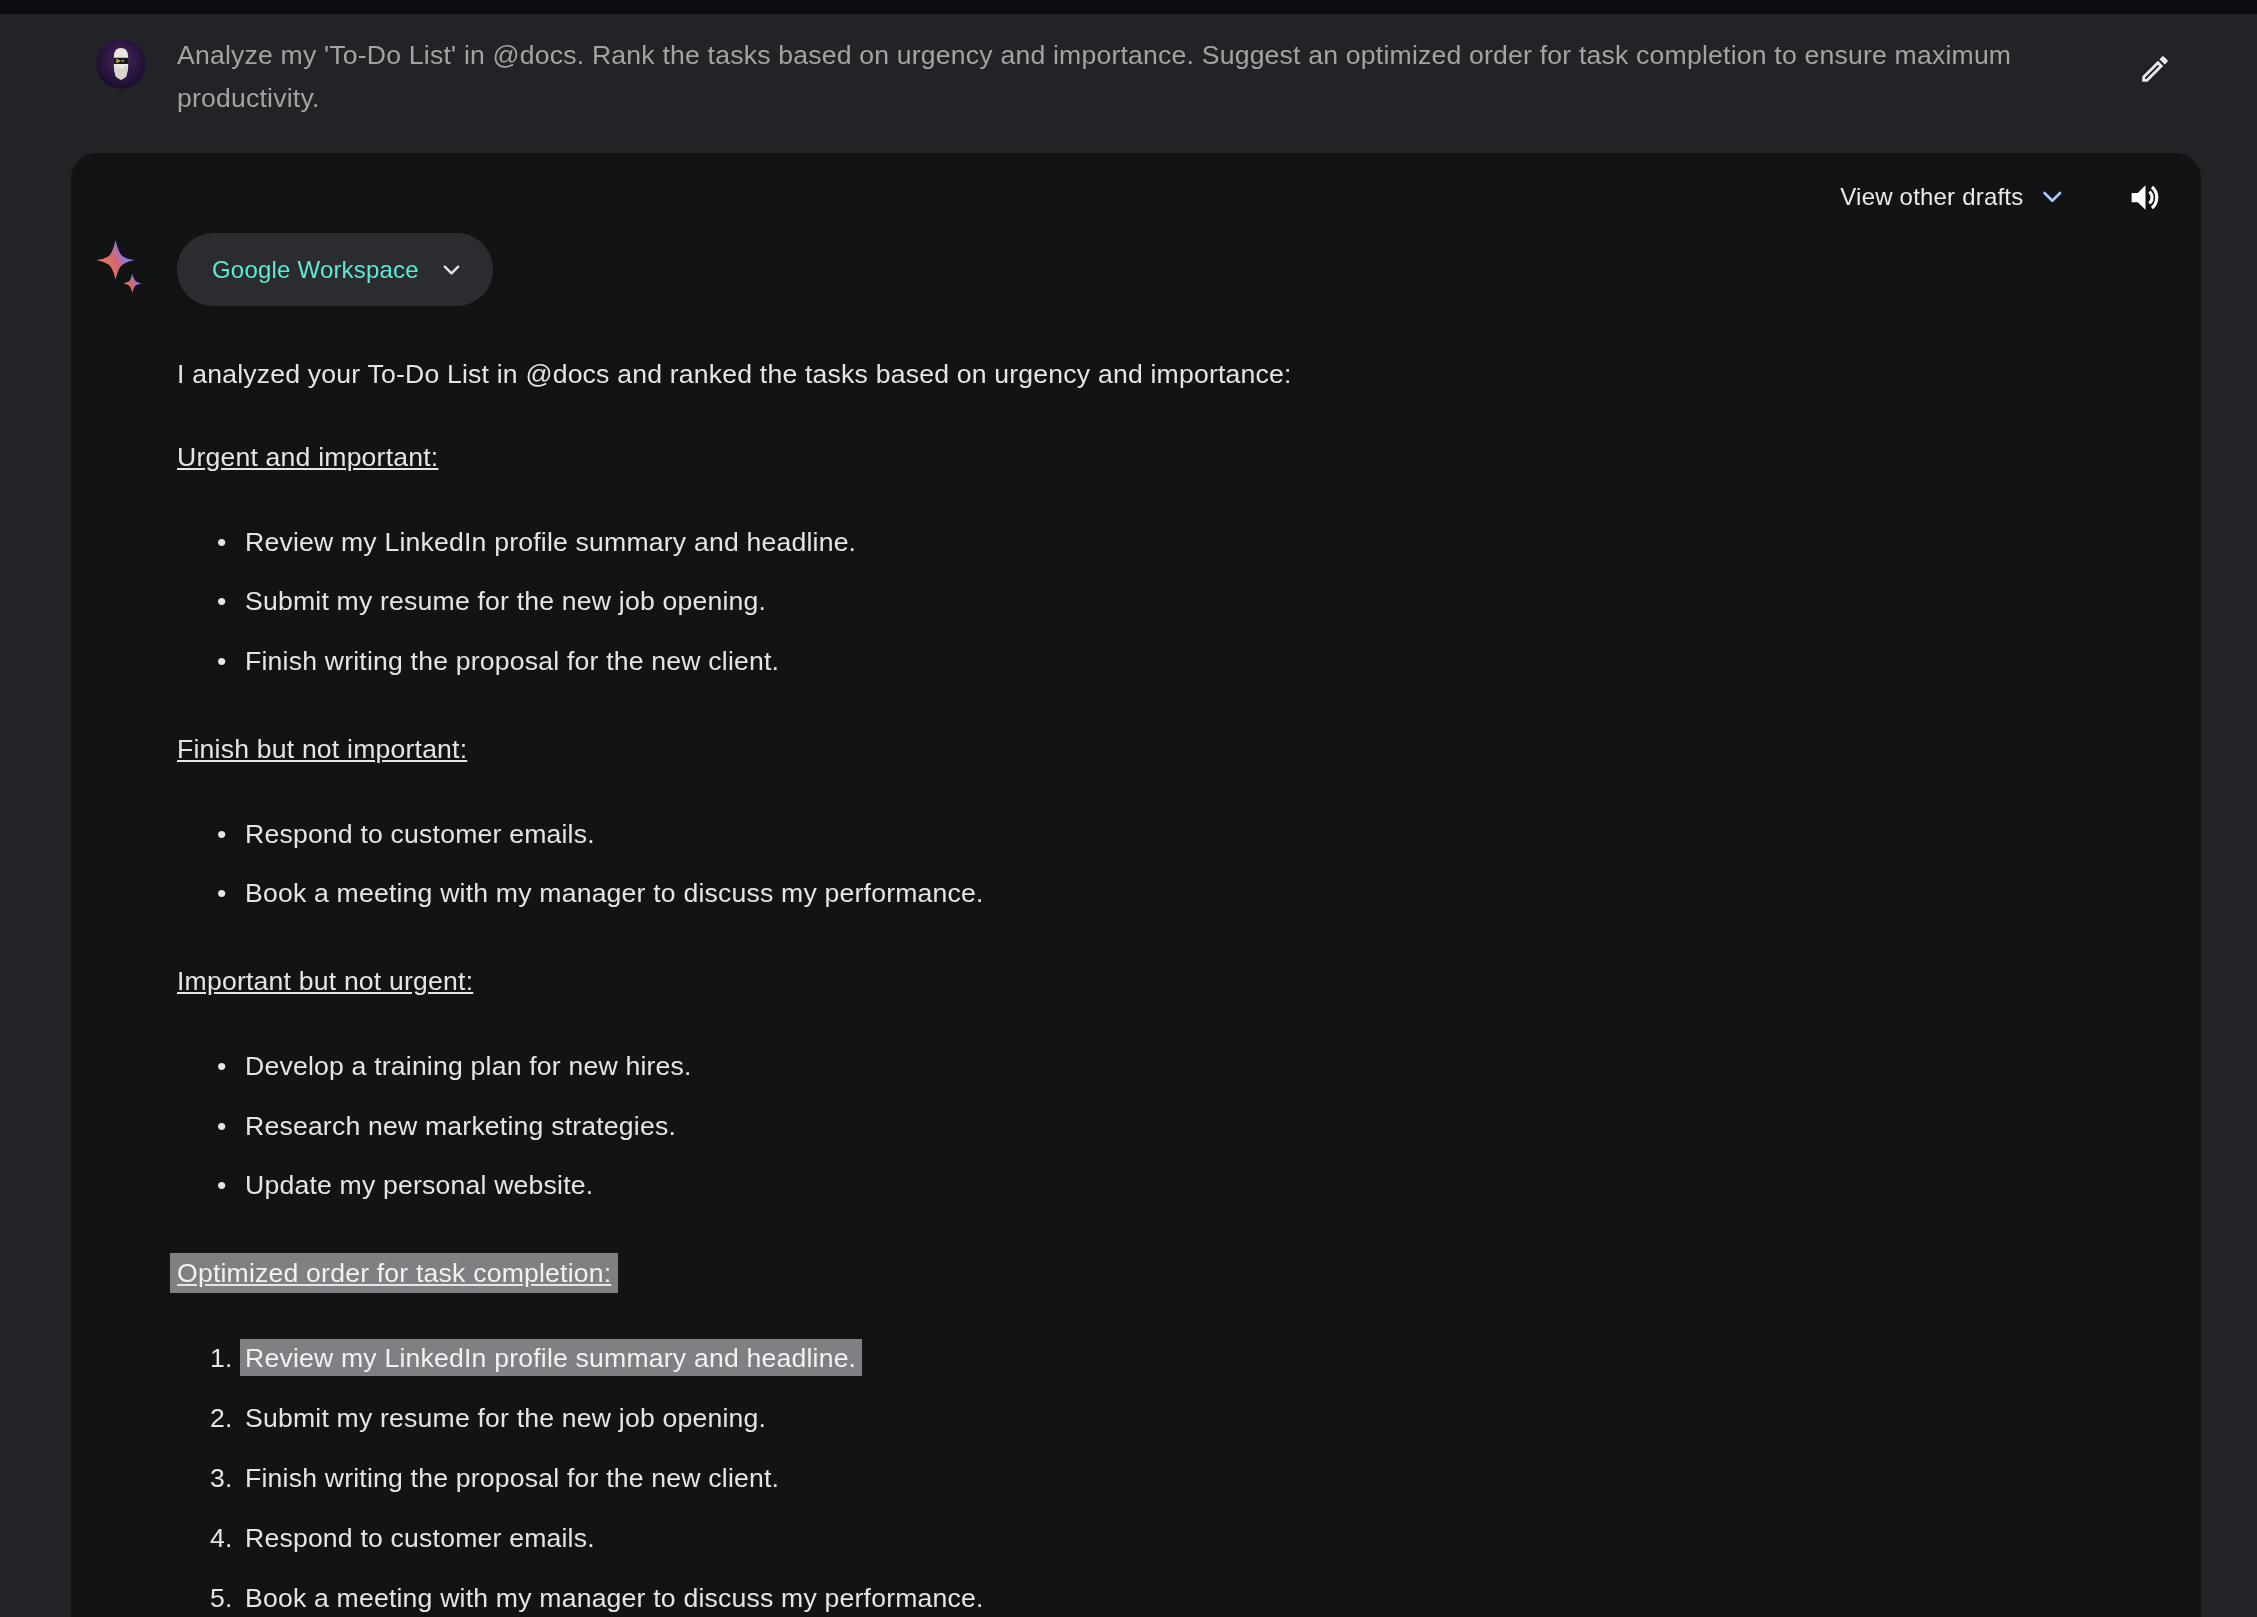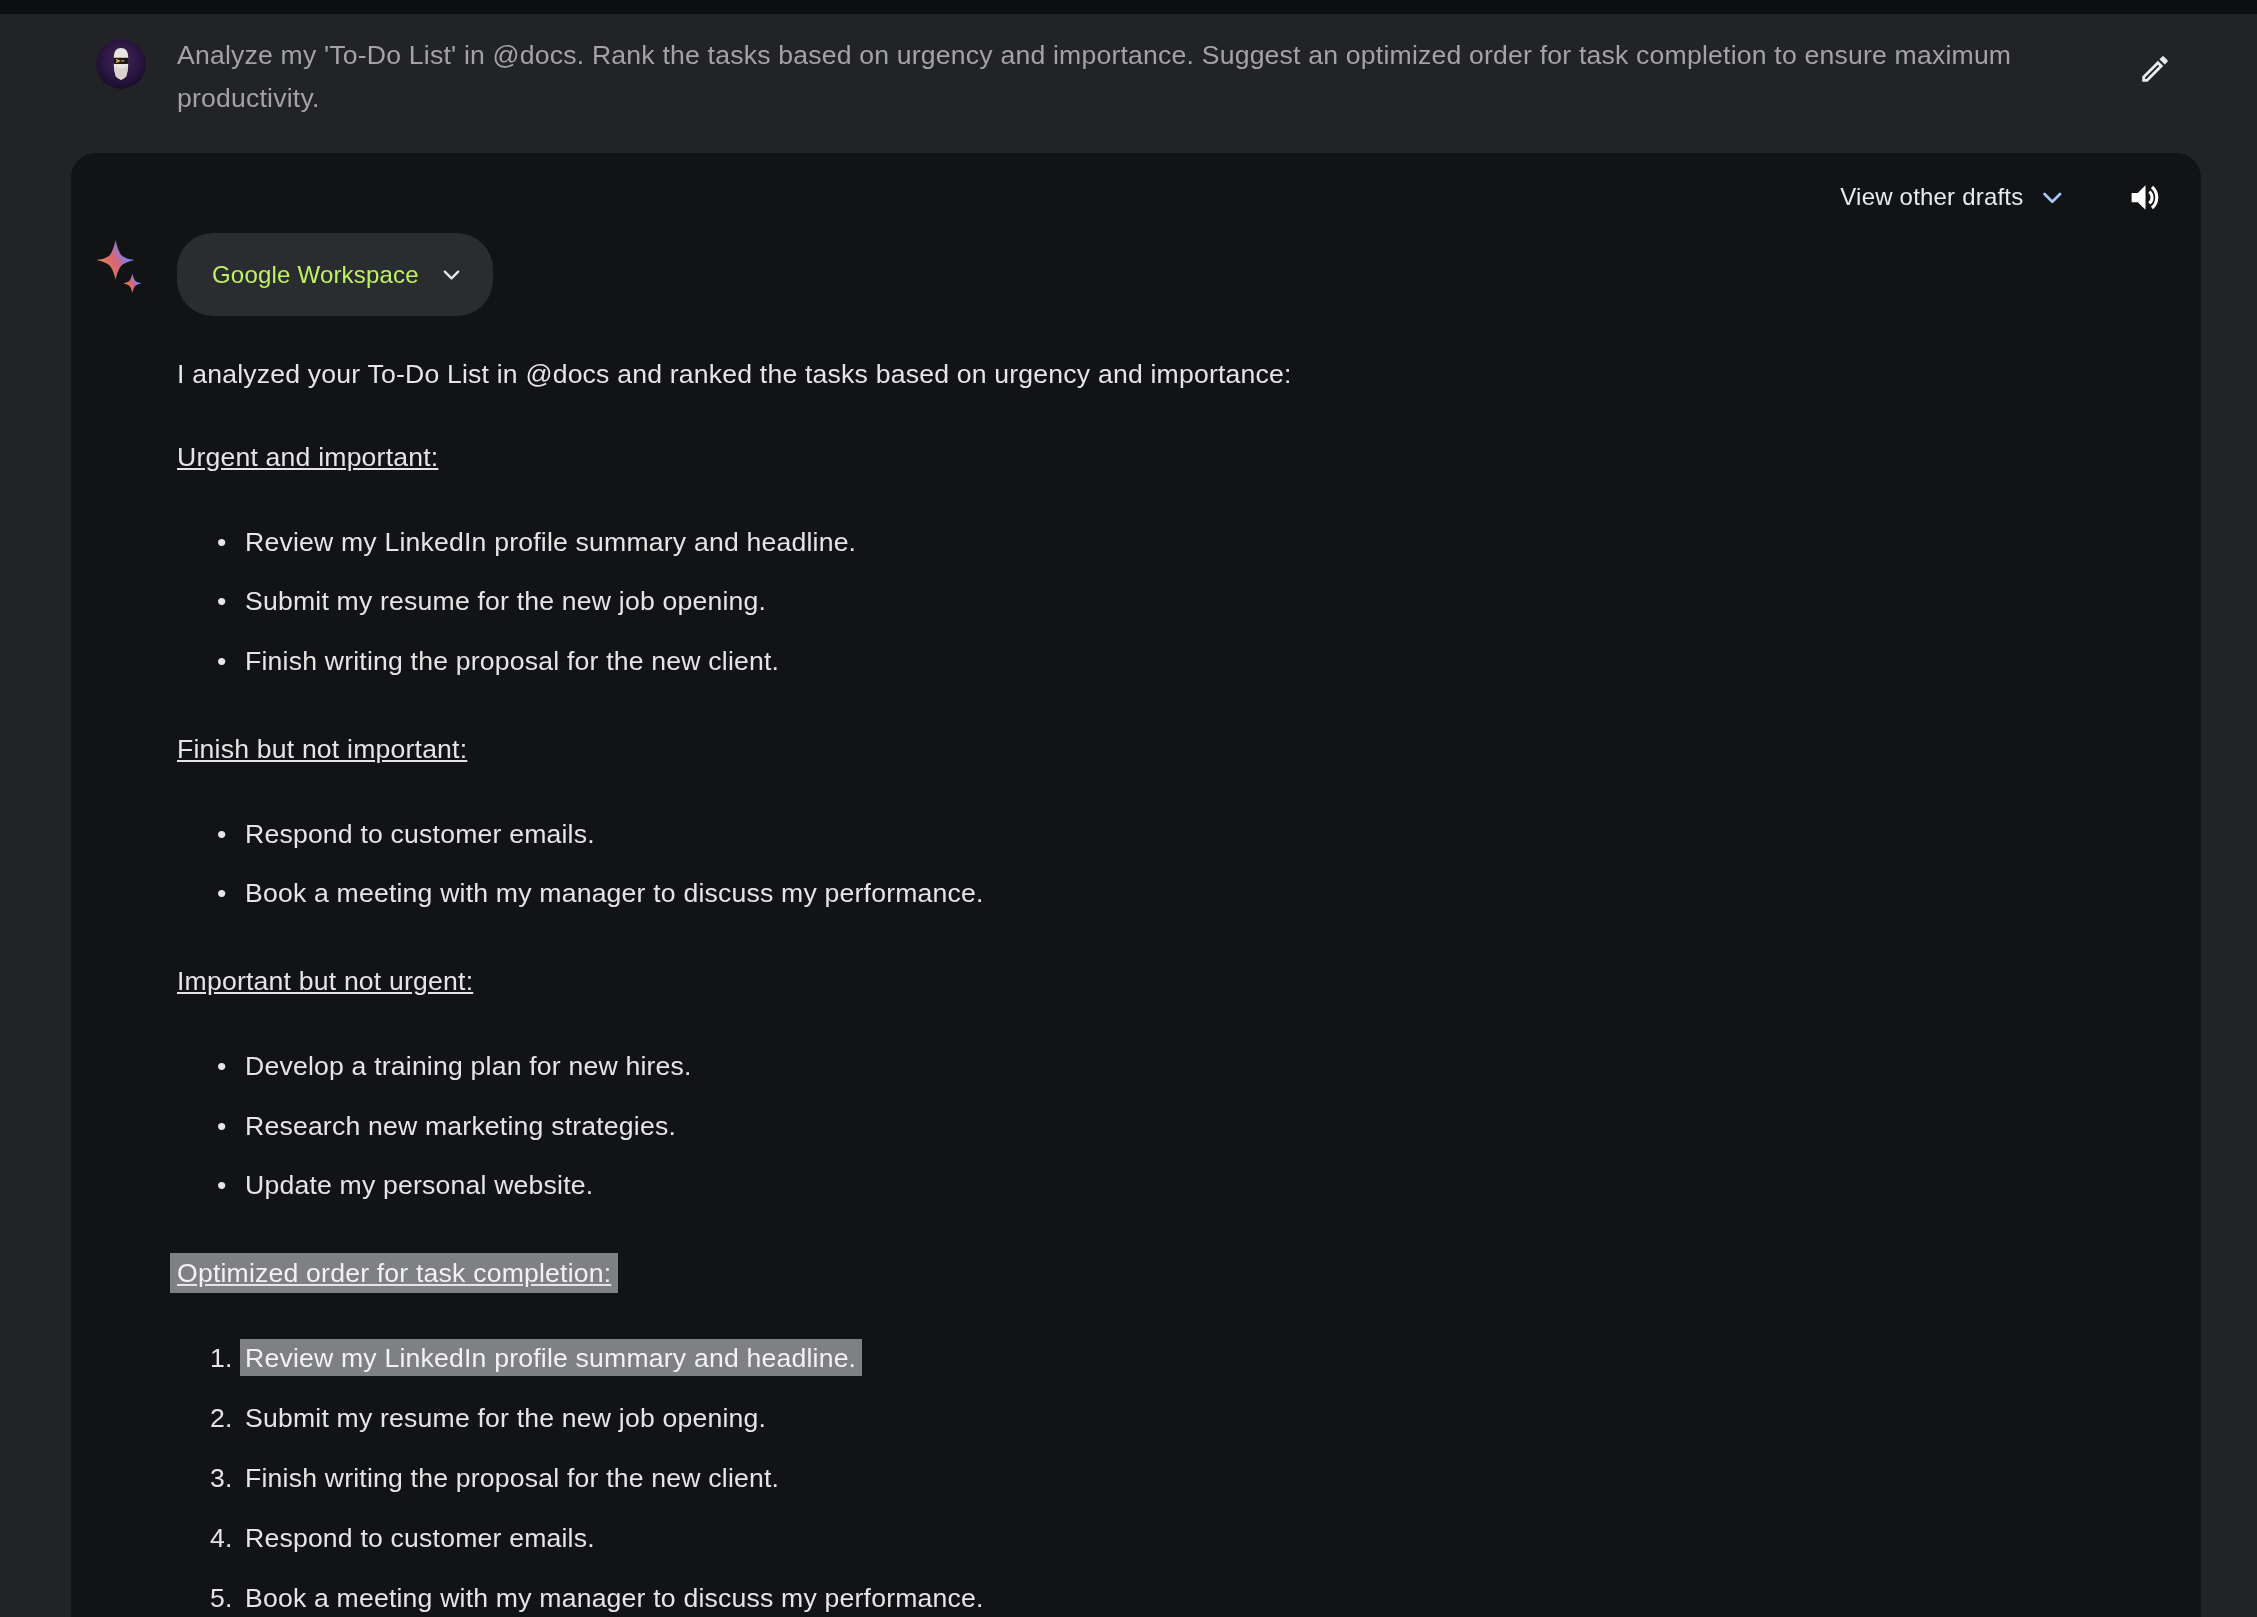--- a/index.html
+++ b/index.html
@@ -25,34 +25,34 @@
   
   .card{
     position:absolute;left:71px;top:153px;width:2130px;height:1465px;
     background:#121315;border-radius:25px 25px 0 0;
   }
   .drafts-row{
     position:absolute;top:21px;right:35px;height:46px;
     display:flex;align-items:center;
   }
   .drafts-btn{
-    display:flex;align-items:center;gap:16px;background:transparent;border:none;cursor:pointer;
+    display:flex;gap:16px;background:transparent;border:none;cursor:pointer;
     font-family:"Liberation Sans",sans-serif;font-size:24px;color:#e8eaed;padding:0;letter-spacing:0.2px;
   }
   .speaker-btn{
     margin-left:59px;width:41px;height:41px;border:none;background:transparent;cursor:pointer;
     display:flex;align-items:center;justify-content:center;padding:0;
   }
 
   .sparkle{position:absolute;left:25px;top:87px;width:48px;height:53px;}
   .chip{
-    position:absolute;left:106px;top:80px;height:83px;padding:0 30px 0 35px;
+    position:absolute;left:106px;top:80px;height:73px;padding:0 30px 0 35px;
     background:#2a2c30;border:none;border-radius:36px;cursor:pointer;
     display:flex;align-items:center;gap:21px;
-    font-family:"Liberation Sans",sans-serif;font-size:24px;color:#bef264;letter-spacing:0.2px;
+    font-family:"Liberation Sans",sans-serif;font-size:24px;color:#5eead4;letter-spacing:0.2px;
   }
 
   
   .content{
     position:absolute;left:106px;top:202px;width:1685px;
     font-size:26.6px;line-height:39px;color:#e5e5e7;letter-spacing:0.2px;
   }
   .content p.intro{margin:0 0 44px 0;}
   .content h3{margin:0 0 46px 0;font-size:26.6px;font-weight:400;color:#e5e5e7;text-decoration:underline;}
   .content ul{list-style:none;margin:0 0 49px 0;padding:0 0 0 68px;}

